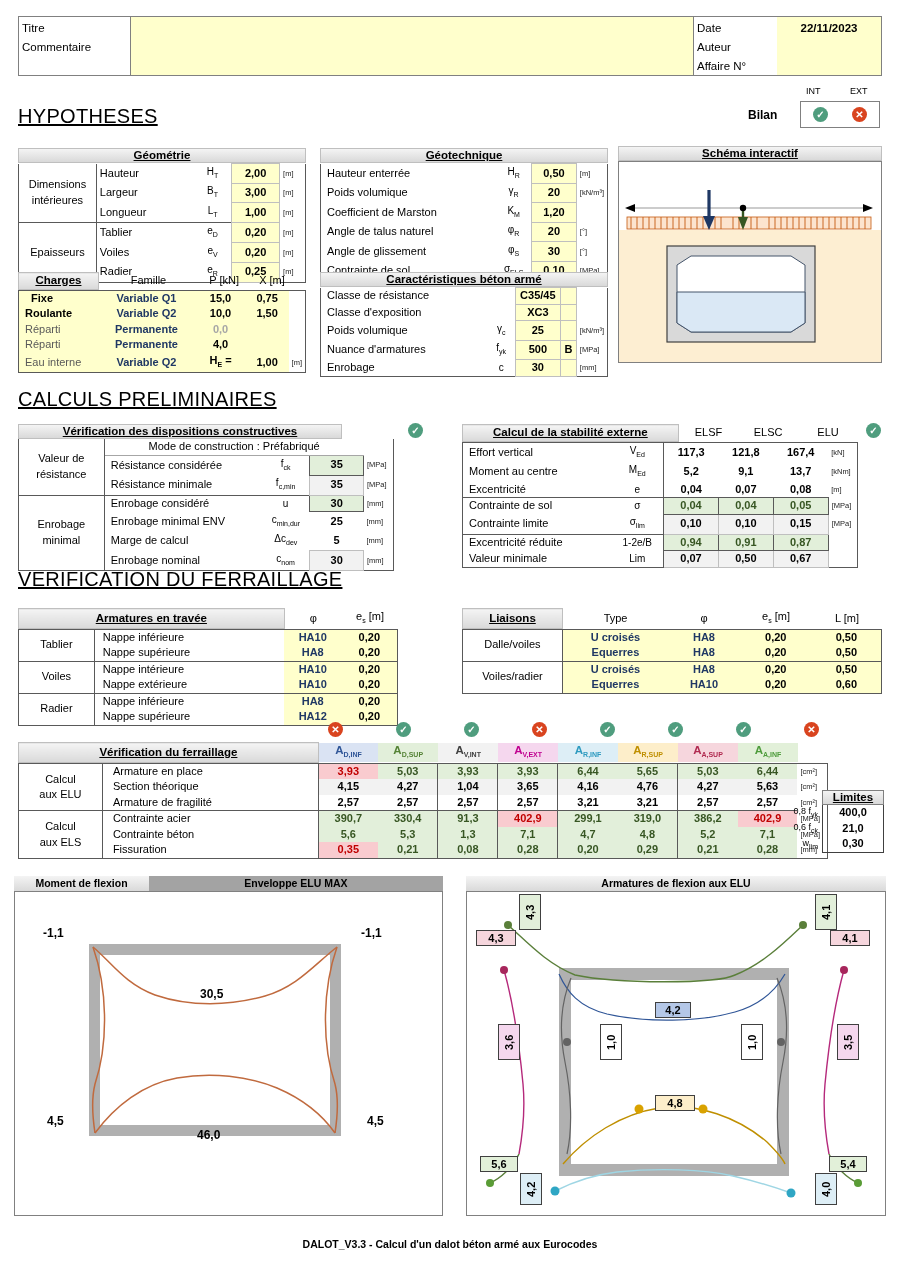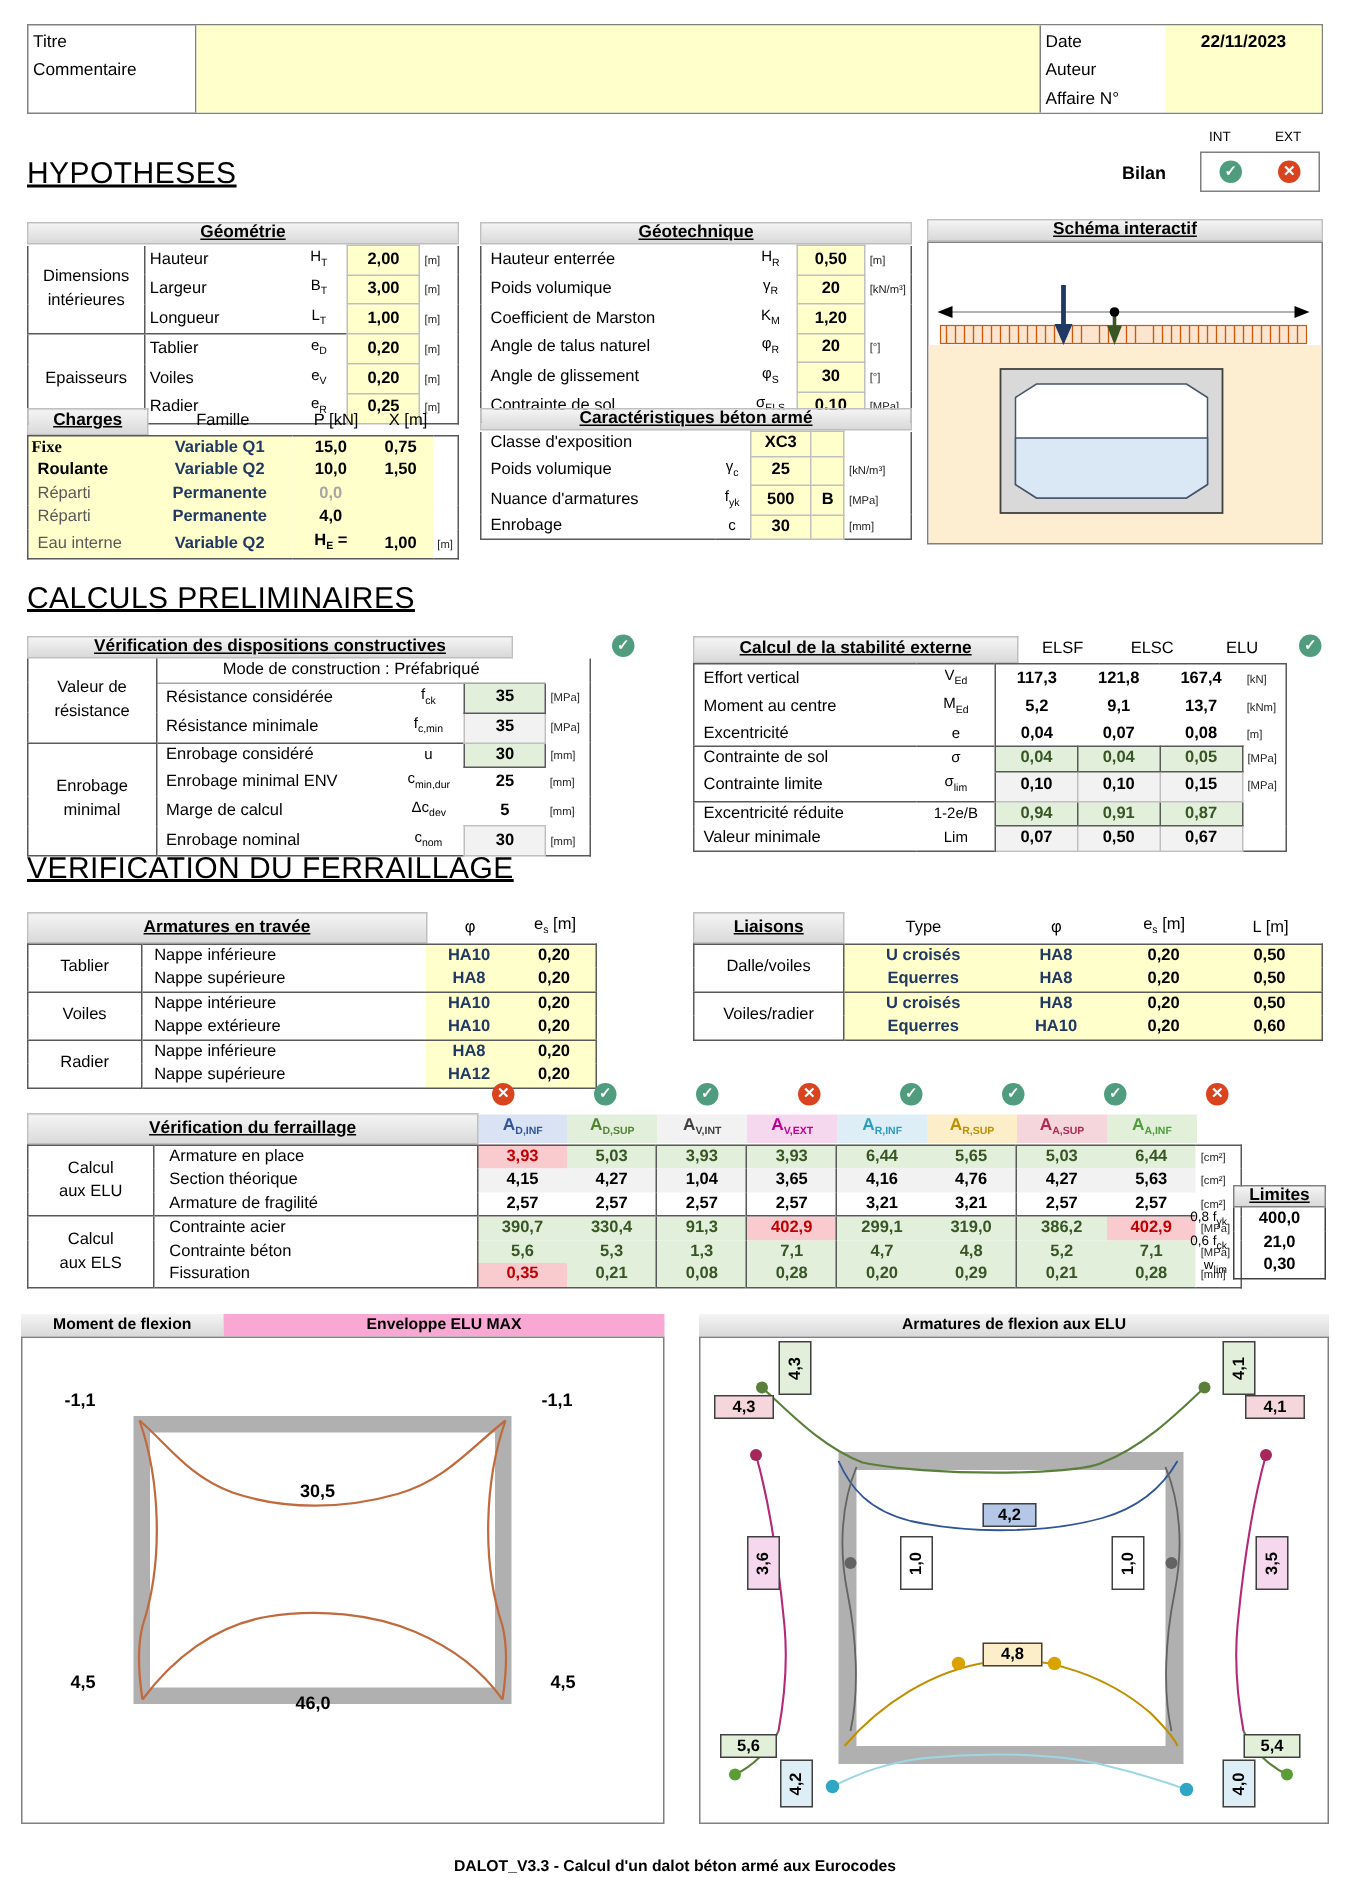--- a/index.html
+++ b/index.html
@@ -61,21 +61,21 @@
   #schema { left:618px; top:146px; width:264px; height:218px; }
   #schema .hd { height:15px; }
   #schema .body { border:1px solid #808080; height:202px; position:relative;
       background:#fff; overflow:hidden; }
   .soil { position:absolute; left:0; right:0; top:68px; bottom:0; background:#fdeed2; }
 
   
   .gbox { border:1px solid #808080; background:#fff; position:relative; }
   .gcap { height:15px; display:flex; font-size:10.5px; font-weight:bold; }
   .gcap .a { width:135px; background:linear-gradient(#f4f4f4,#d9d9d9); text-align:center; line-height:15px;}
-  .gcap .b { flex:1; background:#f9a8d4; text-align:center; line-height:15px; }
+  .gcap .b { flex:1; background:#a3a3a3; text-align:center; line-height:15px; }
   .gcap .full { flex:1; background:linear-gradient(#f4f4f4,#d9d9d9); text-align:center; line-height:15px; }
 
   .lbl { position:absolute; font-size:11px; font-weight:bold; text-align:center;
          border:1px solid #404040; background:#fff; padding:0 3px; line-height:14px; }
   .vert { writing-mode:vertical-rl; transform:rotate(180deg); }
 
   #footer { left:0; top:1238px; width:900px; text-align:center;
             font-size:10.5px; font-weight:bold; }
 </style>
 </head>
@@ -211,21 +211,21 @@
       <td class="c" style="width:100px;">Famille</td>
       <td class="c" style="width:52px;">P [kN]</td>
       <td class="c" style="width:44px;">X [m]</td>
       <td style="width:12px;"></td>
     </tr>
   </tbody>
     </table>
   <table style="width:288px; border:1.6px solid #595959;">
     <tbody>
         <tr class="yel">
-      <td class="b" style="padding-left:2px;width:80px;font-family:Liberation Serif, serif;">Fixe</td>
+      <td class="b" style="padding-left:12px;width:80px;">Fixe</td>
       <td class="c b" style="width:100px;color:#203864;">Variable Q1</td>
       <td class="c b" style="width:52px;">15,0</td>
       <td class="c b" style="width:44px;">0,75</td>
       <td class="unit" style="width:12px;background:#fff;"></td>
     </tr>
     <tr class="yel">
       <td class="b" style="padding-left:6px;">Roulante</td>
       <td class="c b" style="color:#203864;">Variable Q2</td>
       <td class="c b">10,0</td>
       <td class="c b">1,50</td>
@@ -253,20 +253,27 @@
       <td class="unit" style="background:#fff;">[m]</td>
     </tr>
   </tbody>
     </table>
 </div>
 
 <div class="abs" style="left:320px; top:272px; width:288px;">
   <div class="gtitle">Caractéristiques béton armé</div>
   <table style="width:288px; border:1.6px solid #595959; border-top:0;">
     <tbody>
+        <tr>
+          <td style="width:180px;padding-left:6px;">Classe de résistance</td>
+      <td class="sym" style="width:30px;"></td>
+      <td class="c b yel" style="width:46px;border:1px solid #bfbfbf;">C35/45</td>
+      <td class="c b yel" style="width:16px;border:1px solid #bfbfbf;border-left:0;"></td>
+      <td class="unit" style="width:28px;"></td>
+        </tr>
     <tr>
           <td style="padding-left:6px;">Classe d'exposition</td>
       <td class="sym"></td>
       <td class="c b yel" style="border:1px solid #bfbfbf;">XC3</td>
       <td class="c b yel" style="border:1px solid #bfbfbf;border-left:0;"></td>
       <td class="unit"></td>
         </tr>
     <tr>
           <td style="padding-left:6px;">Poids volumique</td>
       <td class="sym">γ<span class="sub">c</span></td>

